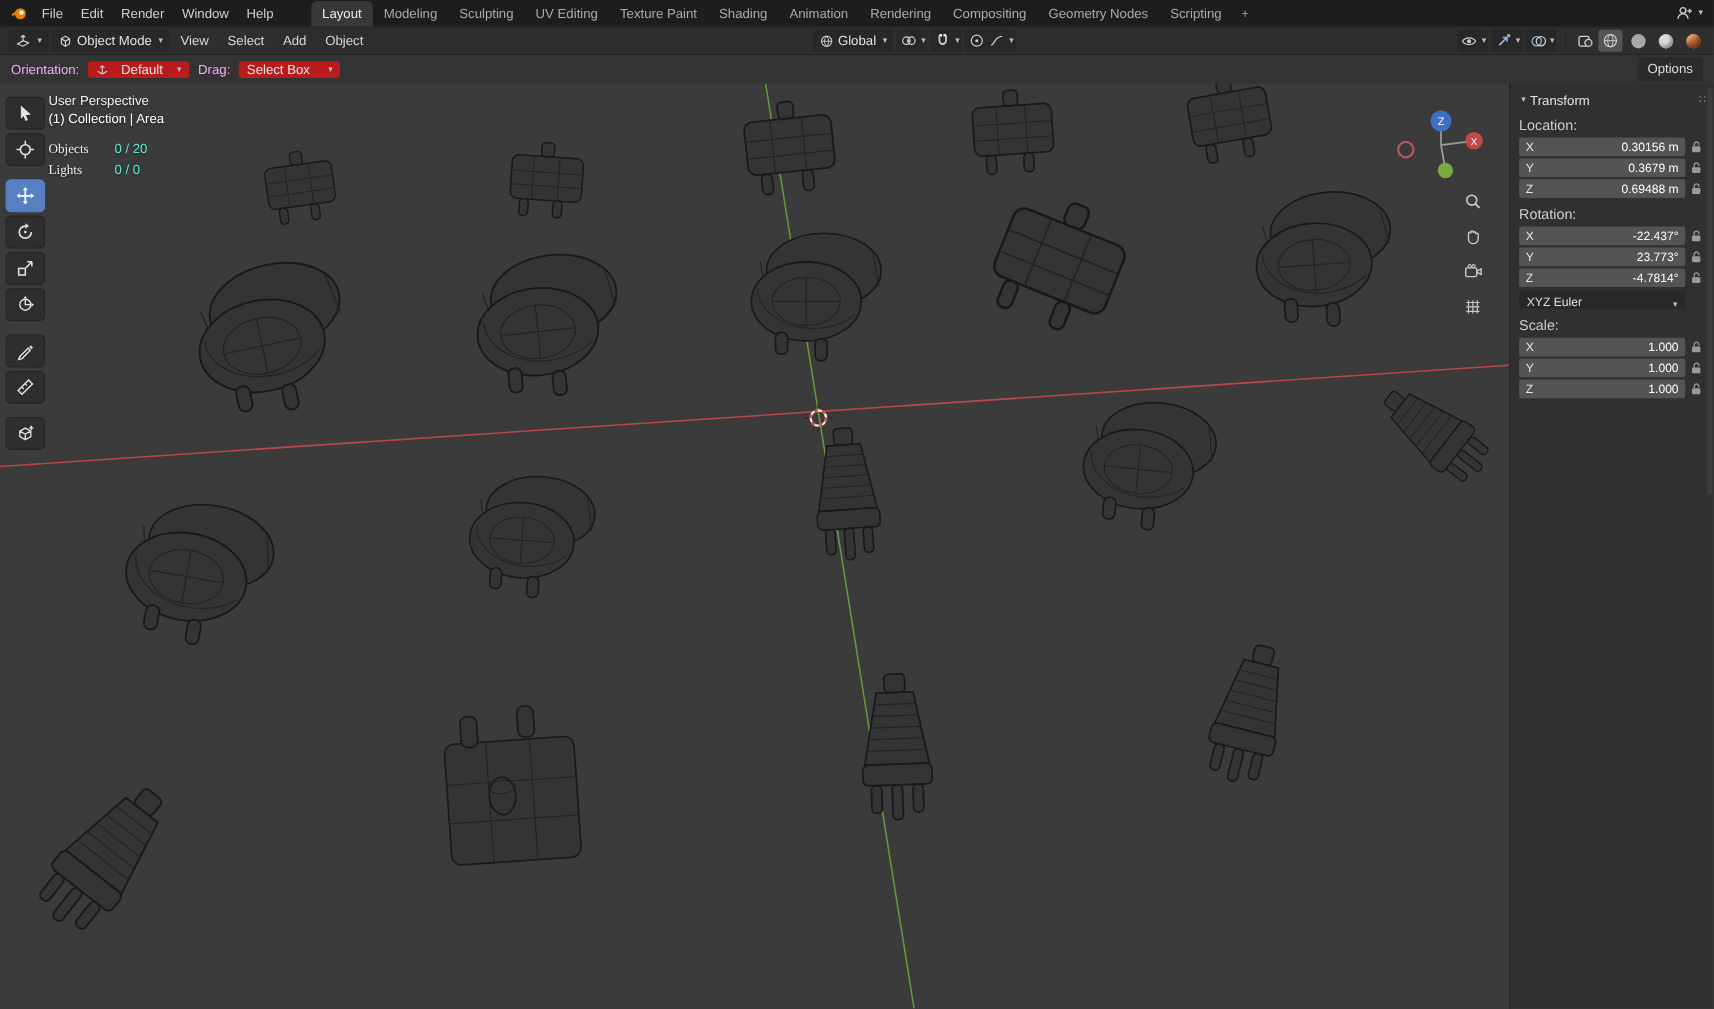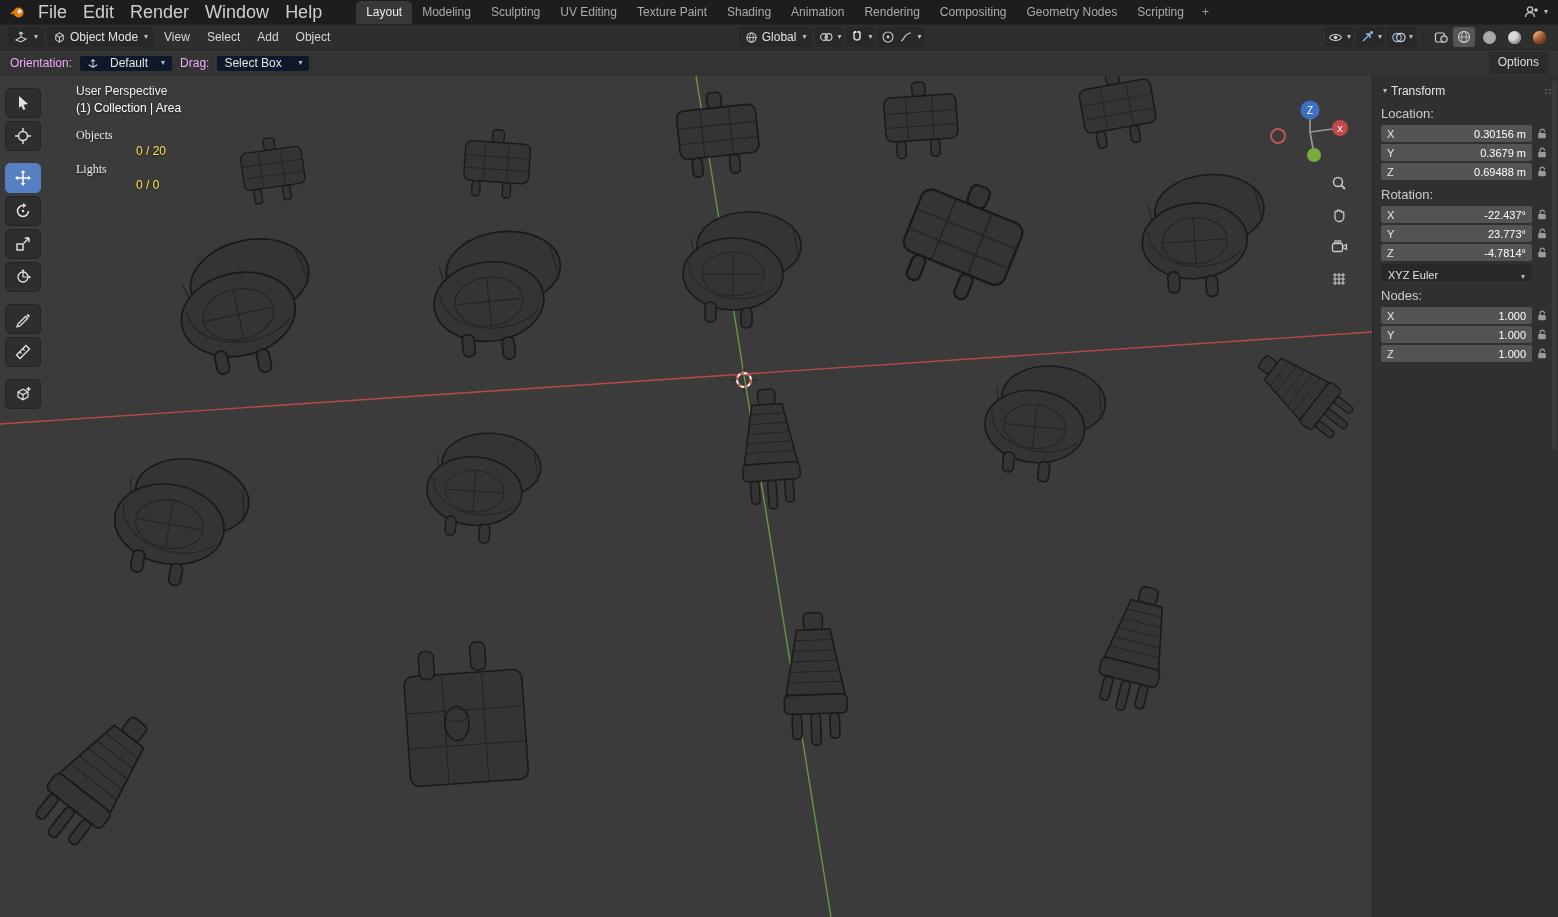--- a/index.html
+++ b/index.html
@@ -2,21 +2,21 @@
 <html><head>
 <meta charset="utf-8">
 <style>
   * { box-sizing: border-box; margin: 0; padding: 0; }
   html,body { width:1558px; height:917px; overflow:hidden; }
   body { font-family:"Liberation Sans", sans-serif; font-size:12px; color:#d8d8d8; background:#3b3b3b; }
 
   
   .topbar { height:24px; background:#1d1d1d; display:flex; align-items:center; padding:0 8px; }
   .logo { width:18px; height:16px; display:flex; align-items:center; justify-content:center; margin-right:4px; }
-  .menu-item { padding:2px 8px; border-radius:3px; color:#cfcfcf; font-size:18px; cursor:default; }
+  .menu-item { padding:2px 8px; border-radius:3px; color:#cfcfcf; font-size:12px; cursor:default; }
   .tabs { display:flex; align-items:center; height:36px; margin-left:26px; }
   .tab { padding:4px 10px 5px; font-size:12px; color:#ababab; border-radius:5px 5px 0 0; position:relative; }
   .tab.active { background:#383838; color:#ececec; }
   .tab.add { color:#9f9f9f; padding:4px 8px 5px; }
   .topbar .sp { flex:1; }
   .tb-right { display:flex; align-items:center; gap:2px; padding-right:2px; }
   .chev { font-size:8px; color:#bdbdbd; line-height:1; margin-left:2px; }
 
   
   .header { height:25px; background:#2e2e2e; border-top:1px solid #232323; display:flex; align-items:center; padding:0 8px; gap:3px; }
@@ -26,44 +26,44 @@
   .hgroup { display:flex; align-items:center; background:#282828; border-radius:3px; height:20px; padding:0 2px; }
   .hsep { width:1px; height:16px; background:#242424; margin:0 5px; }
   .header .sp { flex:1; }
   .sphere { width:13px; height:13px; border-radius:50%; }
   .shadebtn { width:22px; height:20px; display:flex; align-items:center; justify-content:center; border-radius:3px; }
   .shadebtn.active { background:#555; }
 
   
   .toolsettings { height:27px; background:#333333; border-top:1px solid #262626; display:flex; align-items:center; padding:0 10px; gap:8px; }
   .ts-label { color:#f0abfc; font-size:12px; }
-  .ts-drop { display:flex; align-items:center; gap:6px; background:#0f172a; border-radius:3px; height:15px; padding:0 7px; color:#e4e4e4; min-width:92px; justify-content:space-between; }
+  .ts-drop { display:flex; align-items:center; gap:6px; background:#b91c1c; border-radius:3px; height:15px; padding:0 7px; color:#e4e4e4; min-width:92px; justify-content:space-between; }
   .ts-options { margin-left:auto; background:#2b2b2b; border-radius:3px 3px 0 0; padding:3px 9px 5px; color:#dcdcdc; }
 
   
   .workspace { display:flex; height:841px; }
   .viewport { position:relative; flex:1; background:#3b3b3b; overflow:hidden; }
   .scene { position:absolute; inset:0; width:100%; height:100%; }
   .wo { fill:#343434; stroke:#191919; stroke-width:1.5; }
   .wi { fill:none; stroke:#232323; stroke-width:1; }
 
   
   .toolcol { position:absolute; left:5px; top:12px; display:flex; flex-direction:column; width:36px; }
   .tool { width:36px; height:30px; background:#2e2e2e; border:1px solid #242424; display:flex; align-items:center; justify-content:center; margin-bottom:3px; border-radius:5px; }
   .tool.active { background:#5680c2; border-color:#5680c2; }
   .tool.gap { margin-top:9px; }
   .tool svg { display:block; }
 
   
-  .vp-overlay { position:absolute; left:76px; top:8px; text-shadow:0 1px 2px rgba(0,0,0,.55); }
+  .vp-overlay { position:absolute; left:44px; top:8px; text-shadow:0 1px 2px rgba(0,0,0,.55); }
   .vp-title { font-size:12px; color:#f0f0f0; margin-bottom:3px; }
   .vp-context { font-size:12px; color:#ffffff; }
   .vp-stats { margin-top:13px; display:grid; grid-template-columns:60px auto; row-gap:4px; font-size:12px; }
   .vp-stats .lbl { color:#ededed;font-family:Liberation Serif, serif; }
-  .vp-stats .val { color:#fde047;margin-top:16px; }
+  .vp-stats .val { color:#5eead4; }
 
   
   .gizmo { position:absolute; top:8px; right:14px; }
   .vtools { position:absolute; top:94px; right:20px; display:flex; flex-direction:column; gap:6px; }
   .vtool { width:26px; height:26px; border-radius:50%; display:flex; align-items:center; justify-content:center; }
 
   
   .npanel { width:186px; background:#303030; border-left:1px solid #242424; padding:8px 6px 0 8px; position:relative; }
   .np-head { display:flex; align-items:center; gap:4px; margin-bottom:8px; }
   .np-title { font-size:12px; color:#e3e3e3; }
@@ -553,21 +553,21 @@
             <path d="M3.2,5 V3.2 a2.1,2.1 0 0 1 4.2,0 V4" fill="none" stroke="#9a9a9a" stroke-width="1.2"></path>
             <rect x="1.2" y="5" width="7.6" height="5.3" rx="1" fill="#9a9a9a"></rect>
           </svg>
         </span>
     </div>
     <div class="euler">
       <span>XYZ Euler</span>
       <span class="chev">▾</span>
     </div>
 
-    <div class="np-label">Nodes:</div>
+    <div class="np-label">Scale:</div>
     <div class="prow">
       <div class="pfield">
         <span class="axis">X</span>
         <span class="val">1.000</span>
       </div>
       <span class="plock">
           <svg width="10" height="11" viewBox="0 0 10 11">
             <path d="M3.2,5 V3.2 a2.1,2.1 0 0 1 4.2,0 V4" fill="none" stroke="#9a9a9a" stroke-width="1.2"></path>
             <rect x="1.2" y="5" width="7.6" height="5.3" rx="1" fill="#9a9a9a"></rect>
           </svg>

